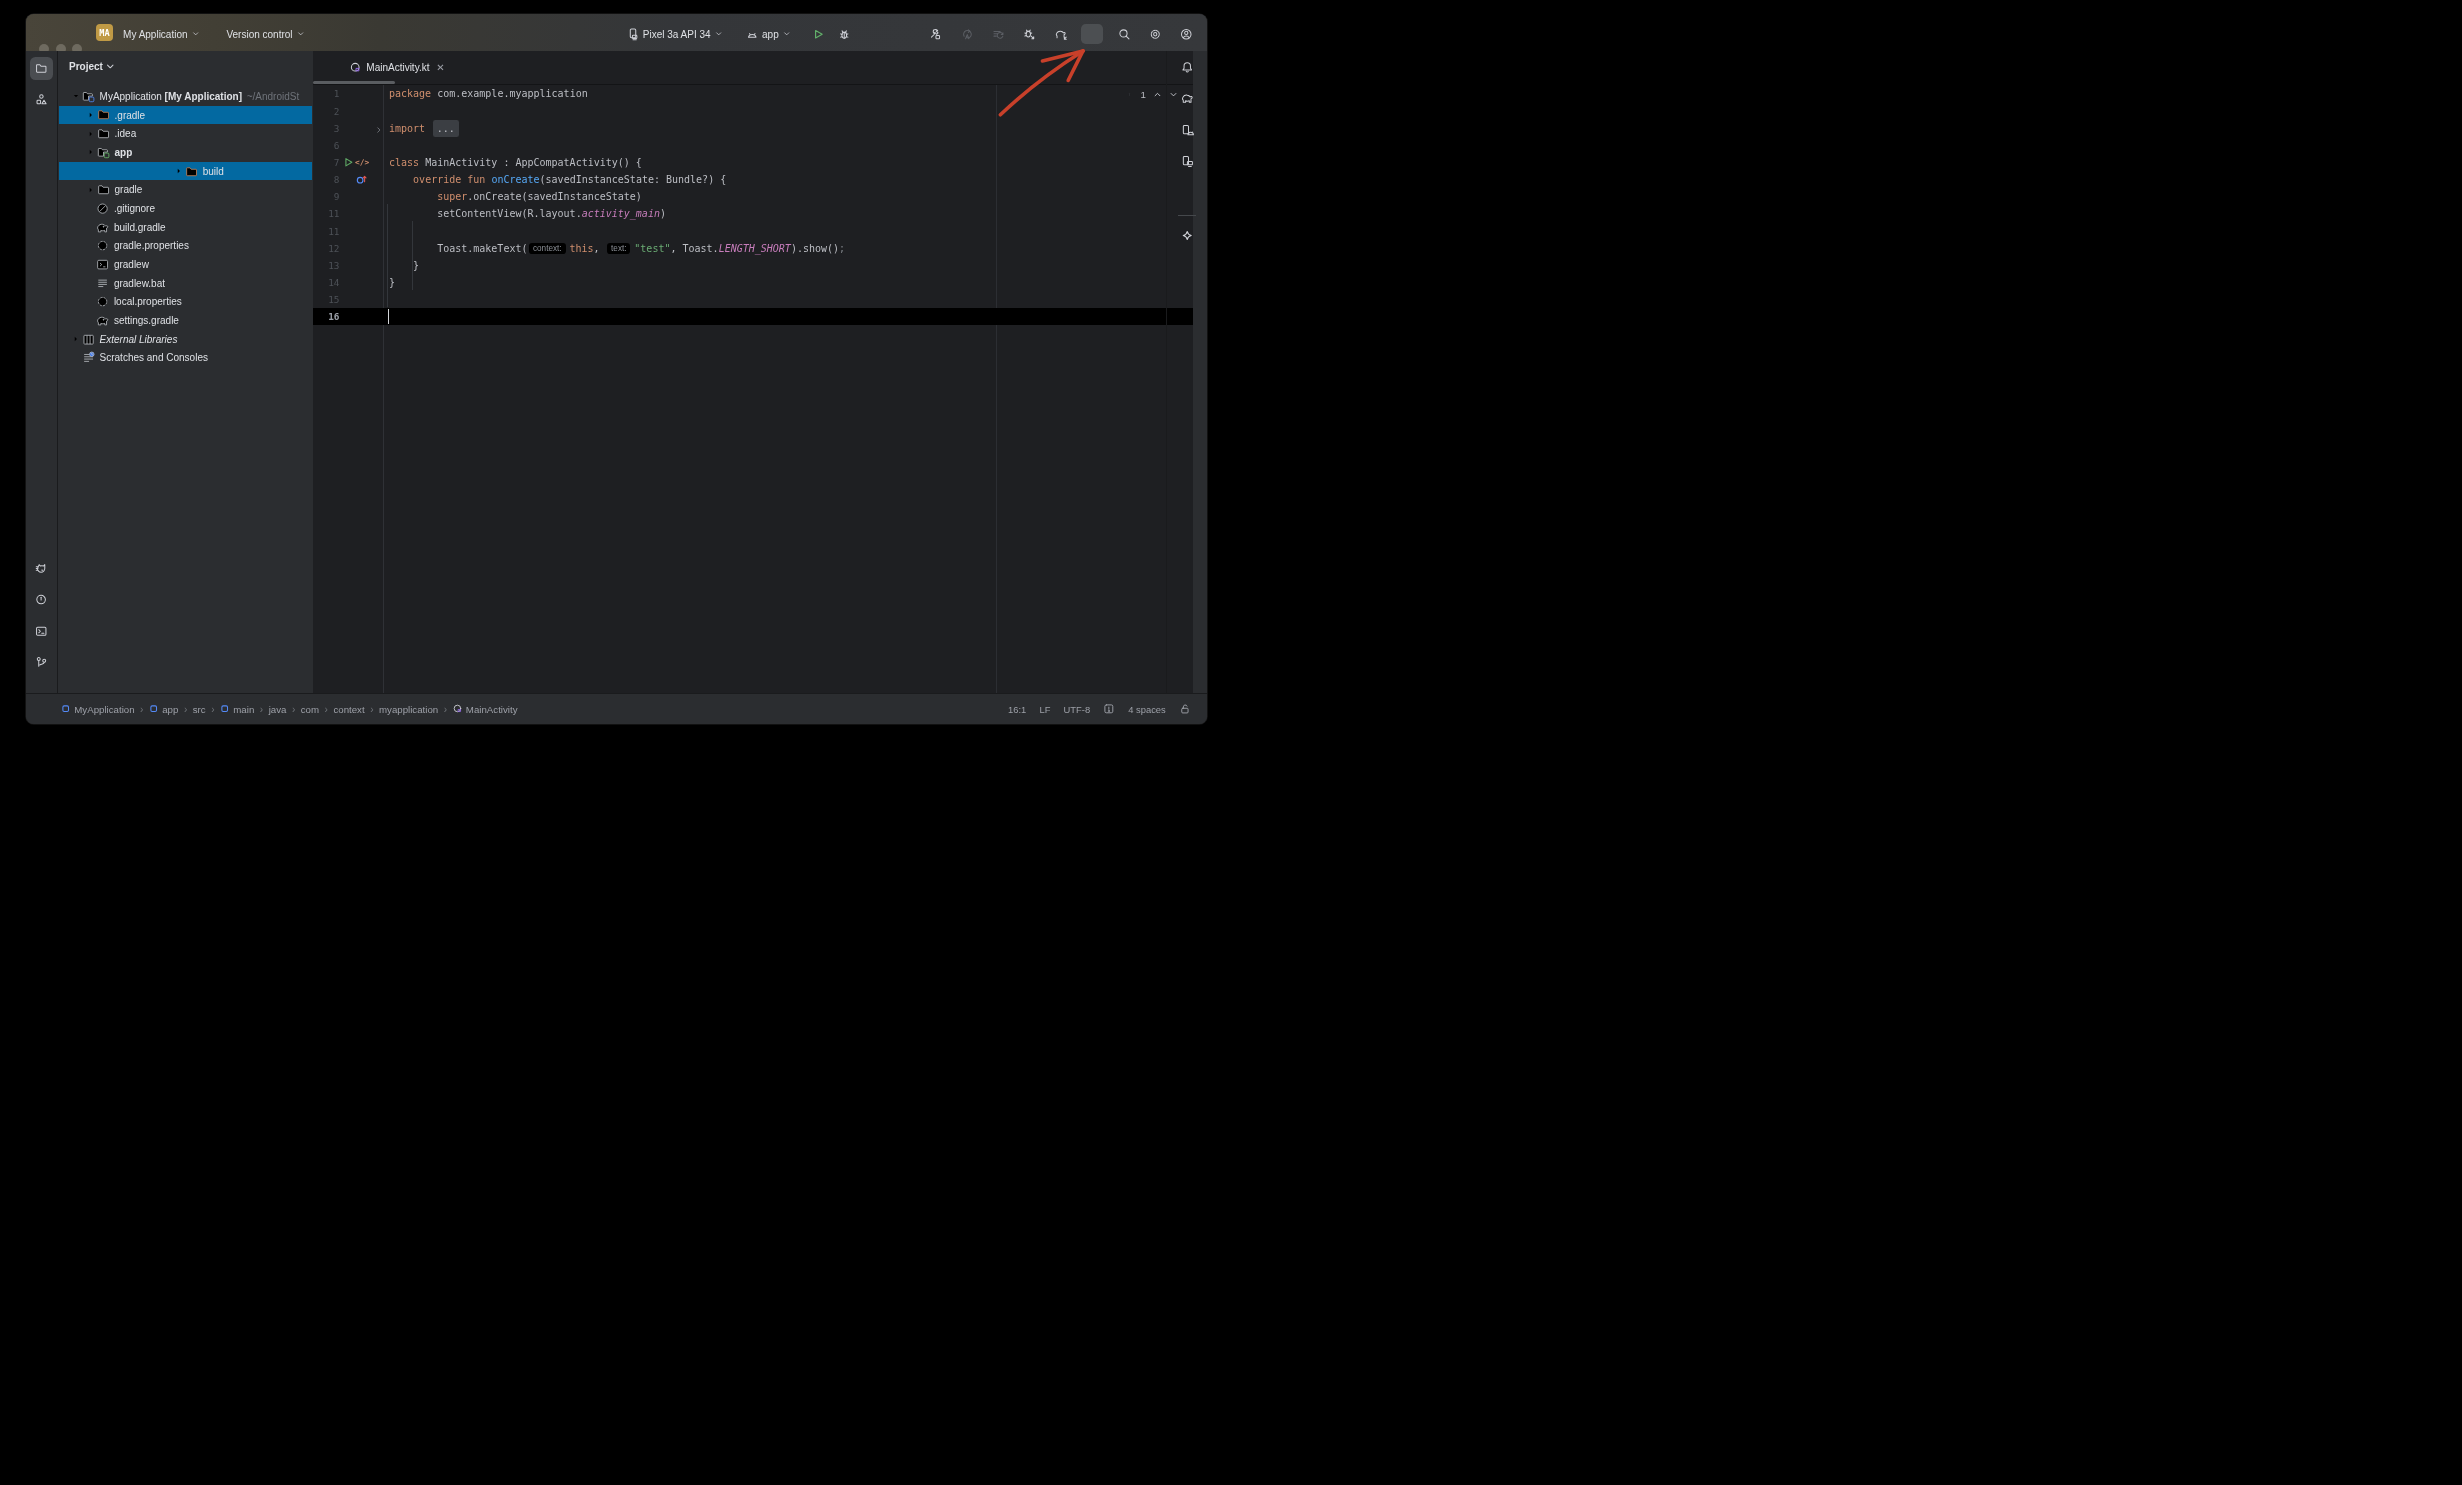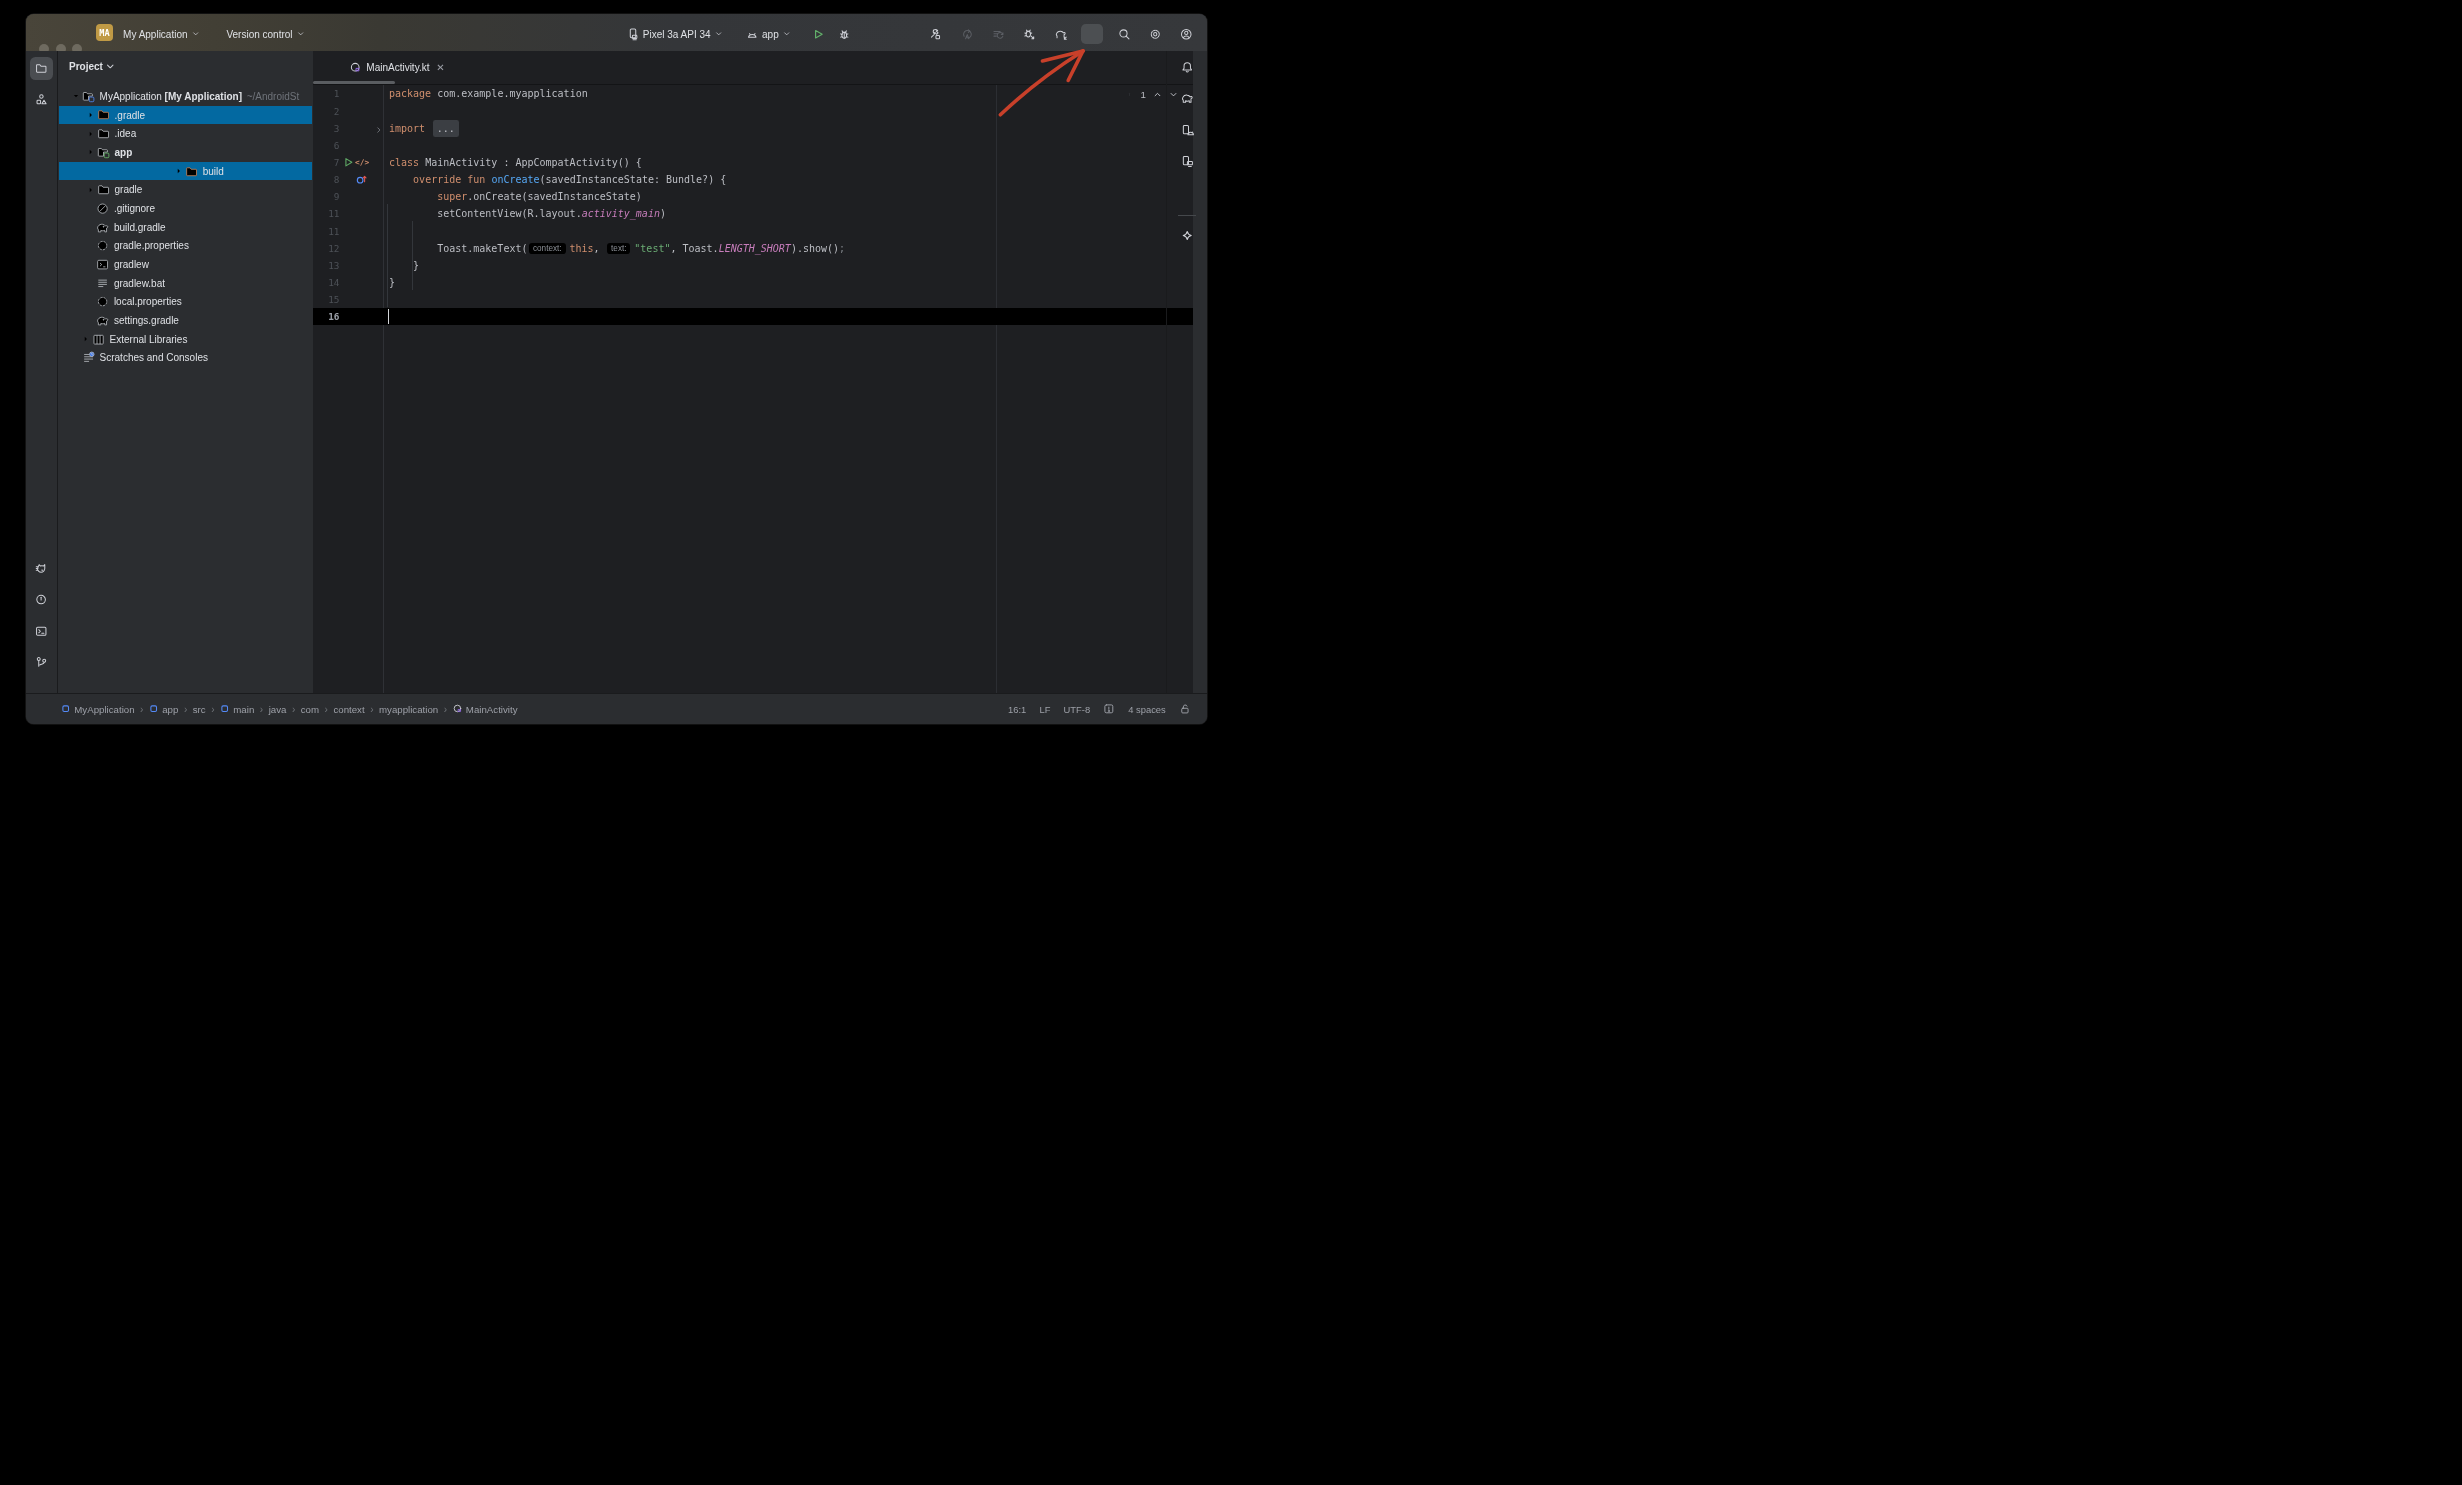--- a/index.html
+++ b/index.html
@@ -495,21 +495,21 @@
             </div>
             <div class="tree-row" style="padding-left: 37px;">
               <span class="tw-ico">
                 <svg viewBox="0 0 16 16">
                   <path d="M2.9 13.2v-2.5C1.8 9.5 1.6 7.7 2.6 6.3 3.7 4.6 5.9 3.7 8 4c1.8.2 3 1 3.8 2.3.7-.9 2.2-.7 2.4.4.2 1-.5 1.9-1.4 1.9v4.6h-2.2v-1.9c-1.5.7-3.3.7-4.7 0v1.9z"></path>
                   <circle cx="9.3" cy="6.9" r=".55" fill="#ced0d6" stroke="none"></circle>
                 </svg>
               </span>
               <span>settings.gradle</span>
             </div>
-            <div class="tree-row" style="padding-left: 21px;">
+            <div class="tree-row" style="padding-left: 11px; font-style: italic;">
               <span class="tw-chev">
                 <svg viewBox="0 0 16 16">
                   <path d="M6 4.5 9.5 8 6 11.5"></path>
                 </svg>
               </span>
               <span class="tw-ico">
                 <svg viewBox="0 0 16 16">
                   <rect x="2.4" y="2.8" width="11.2" height="10.6" rx=".8"></rect>
                   <path d="M6.1 2.8v10.6M9.8 2.8v10.6"></path>
                 </svg>

